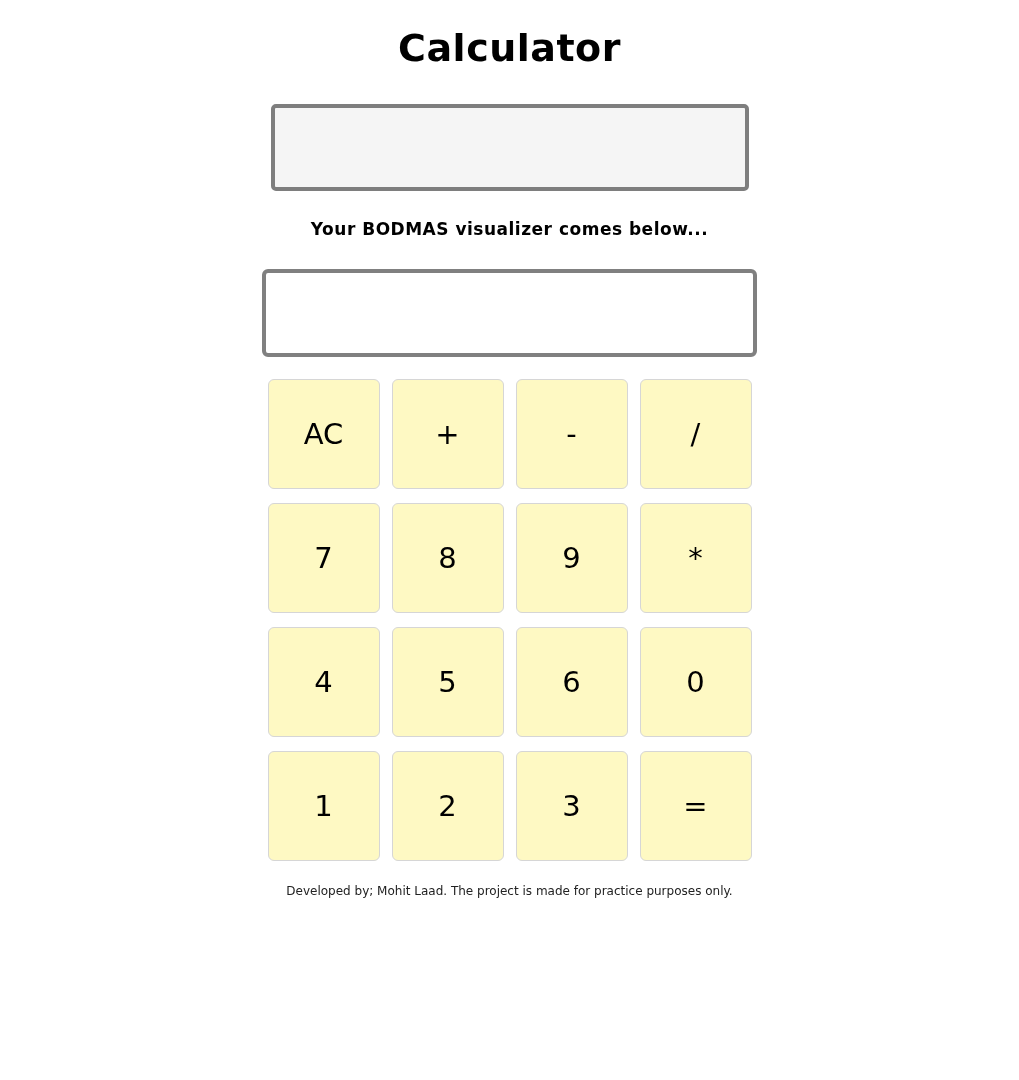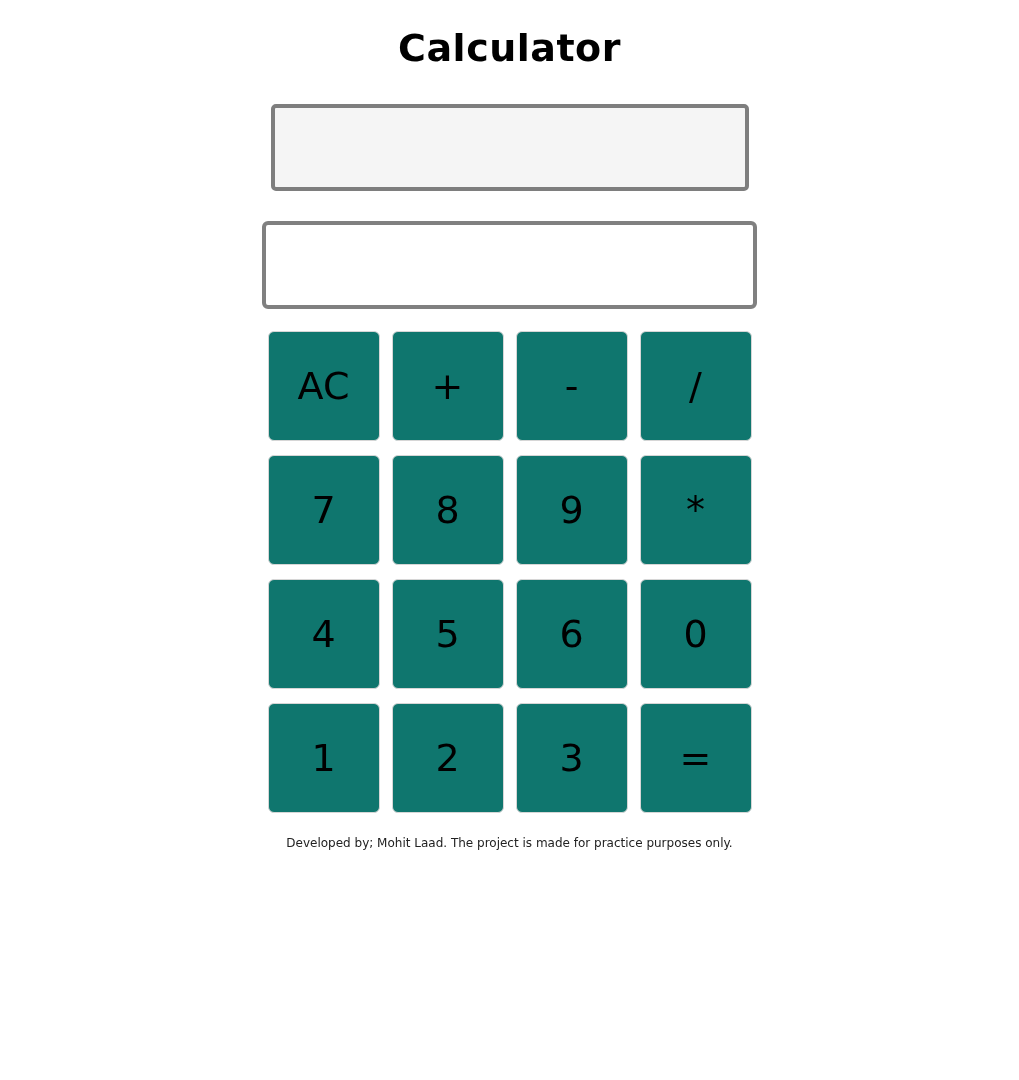--- a/index.html
+++ b/index.html
@@ -64,25 +64,25 @@
   }
   .keypad {
     margin-top: 22px;
     display: grid;
     grid-template-columns: repeat(4, 112px);
     grid-auto-rows: 110px;
     column-gap: 12px;
     row-gap: 14px;
   }
   .key {
-    background: #0f766e;
+    background: #fef9c3;
     border: 1px solid #d6d6d6;
     border-radius: 6px;
     font-family: "DejaVu Sans", sans-serif;
-    font-size: 38px;
+    font-size: 29px;
     color: #000000;
     cursor: pointer;
     display: flex;
     align-items: center;
     justify-content: center;
     padding: 0;
   }
   .footer-text {
     margin: 23px 0 0 0;
     font-size: 12px;
@@ -93,20 +93,21 @@
 <body>
 
 <div class="page">
 
   <h1 class="title">Calculator</h1>
 
   <div class="display-wrap">
     <input class="calc-display" type="text" value="" style="">
   </div>
 
+  <p class="bodmas-label">Your BODMAS visualizer comes below...</p>
 
   <div class="visualizer-box"></div>
 
   <div class="keypad">
     <button class="key">AC</button>
     <button class="key">+</button>
     <button class="key">-</button>
     <button class="key">/</button>
     <button class="key">7</button>
     <button class="key">8</button>

